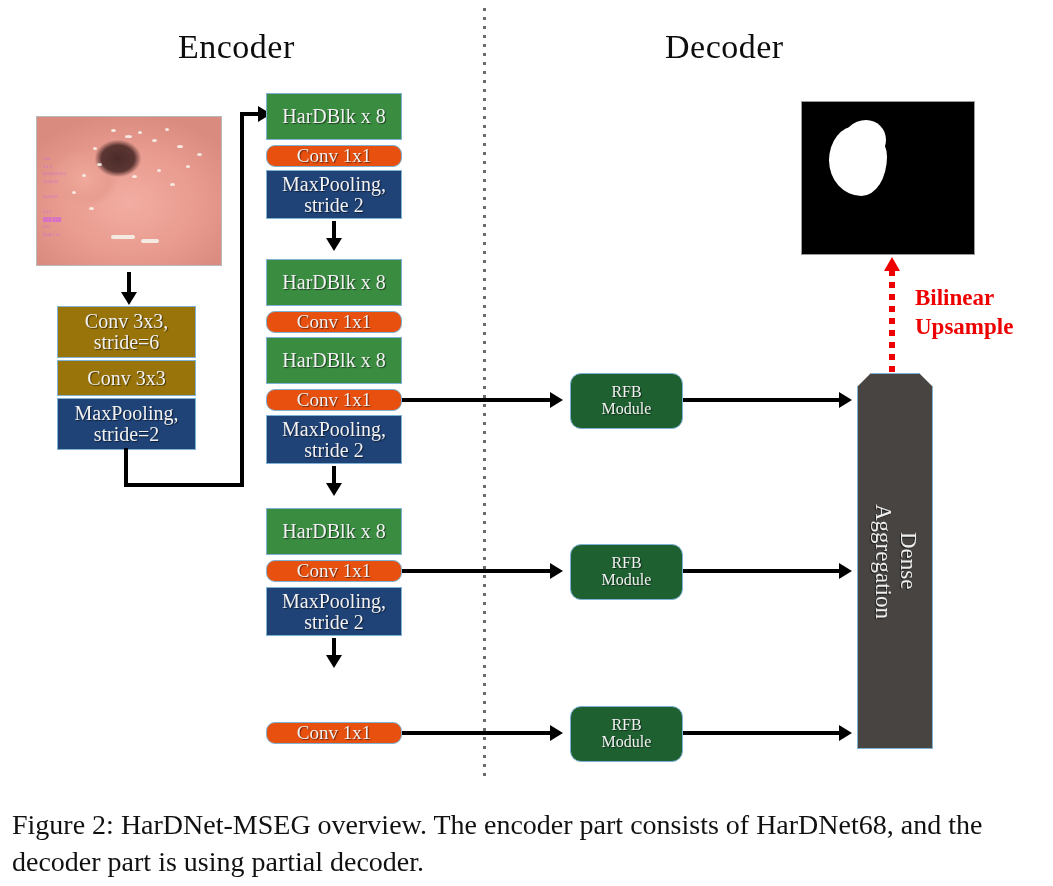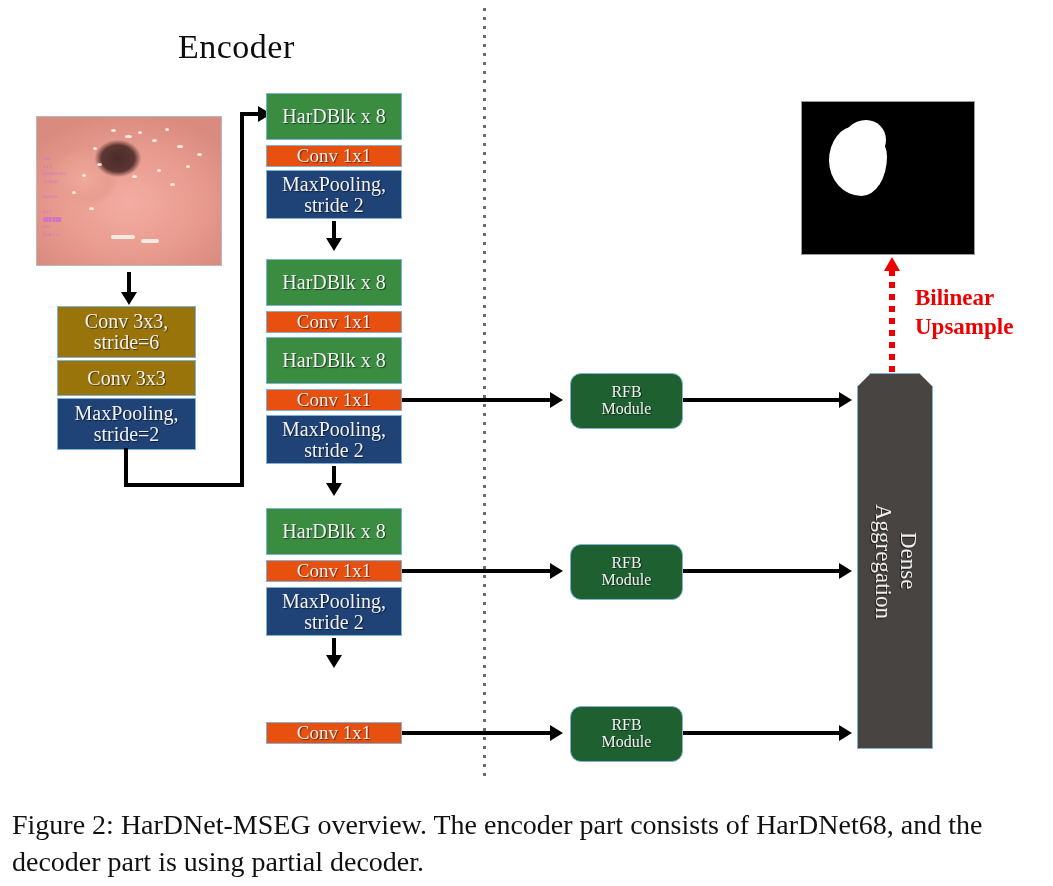--- a/index.html
+++ b/index.html
@@ -53,21 +53,21 @@
     font-family: "Liberation Serif", serif;
     display: flex;
     align-items: center;
     justify-content: center;
     text-align: center;
     line-height: 1.04;
     text-shadow: 1px 1px 1px rgba(0,0,0,0.55);
     white-space: pre-line;
   }
   .blk.green  { background: #3a8c41; }
-  .blk.orange { background: #e8500f; border-radius: 0; }
+  .blk.orange { background: #e8500f; border-radius: 9px; }
   .blk.blue   { background: #1f4277; }
   .blk.gold   { background: #99740a; }
   .blk.rfb    { background: #1e6030; border-radius: 11px; }
 
   .blk.green, .blk.blue, .blk.gold { font-size: 20px; }
   .blk.orange { font-size: 19px; }
   .blk.rfb { font-size: 16px; }
 
   
   #dense-agg {
@@ -214,20 +214,21 @@
     line-height: 1.33;
     color: #111111;
   }
 </style>
 </head>
 <body>
 
 <div id="page">
 
   <div class="section-title" id="title-encoder">Encoder</div>
+  <div class="section-title" id="title-decoder">Decoder</div>
 
   <div id="divider"></div>
 
   <div id="input-image">
     <div class="spec" style="left:74px;top:12px;width:5px;height:3px;"></div>
     <div class="spec" style="left:88px;top:18px;width:7px;height:3px;"></div>
     <div class="spec" style="left:101px;top:14px;width:4px;height:3px;"></div>
     <div class="spec" style="left:115px;top:22px;width:5px;height:3px;"></div>
     <div class="spec" style="left:128px;top:11px;width:4px;height:3px;"></div>
     <div class="spec" style="left:140px;top:28px;width:6px;height:3px;"></div>

